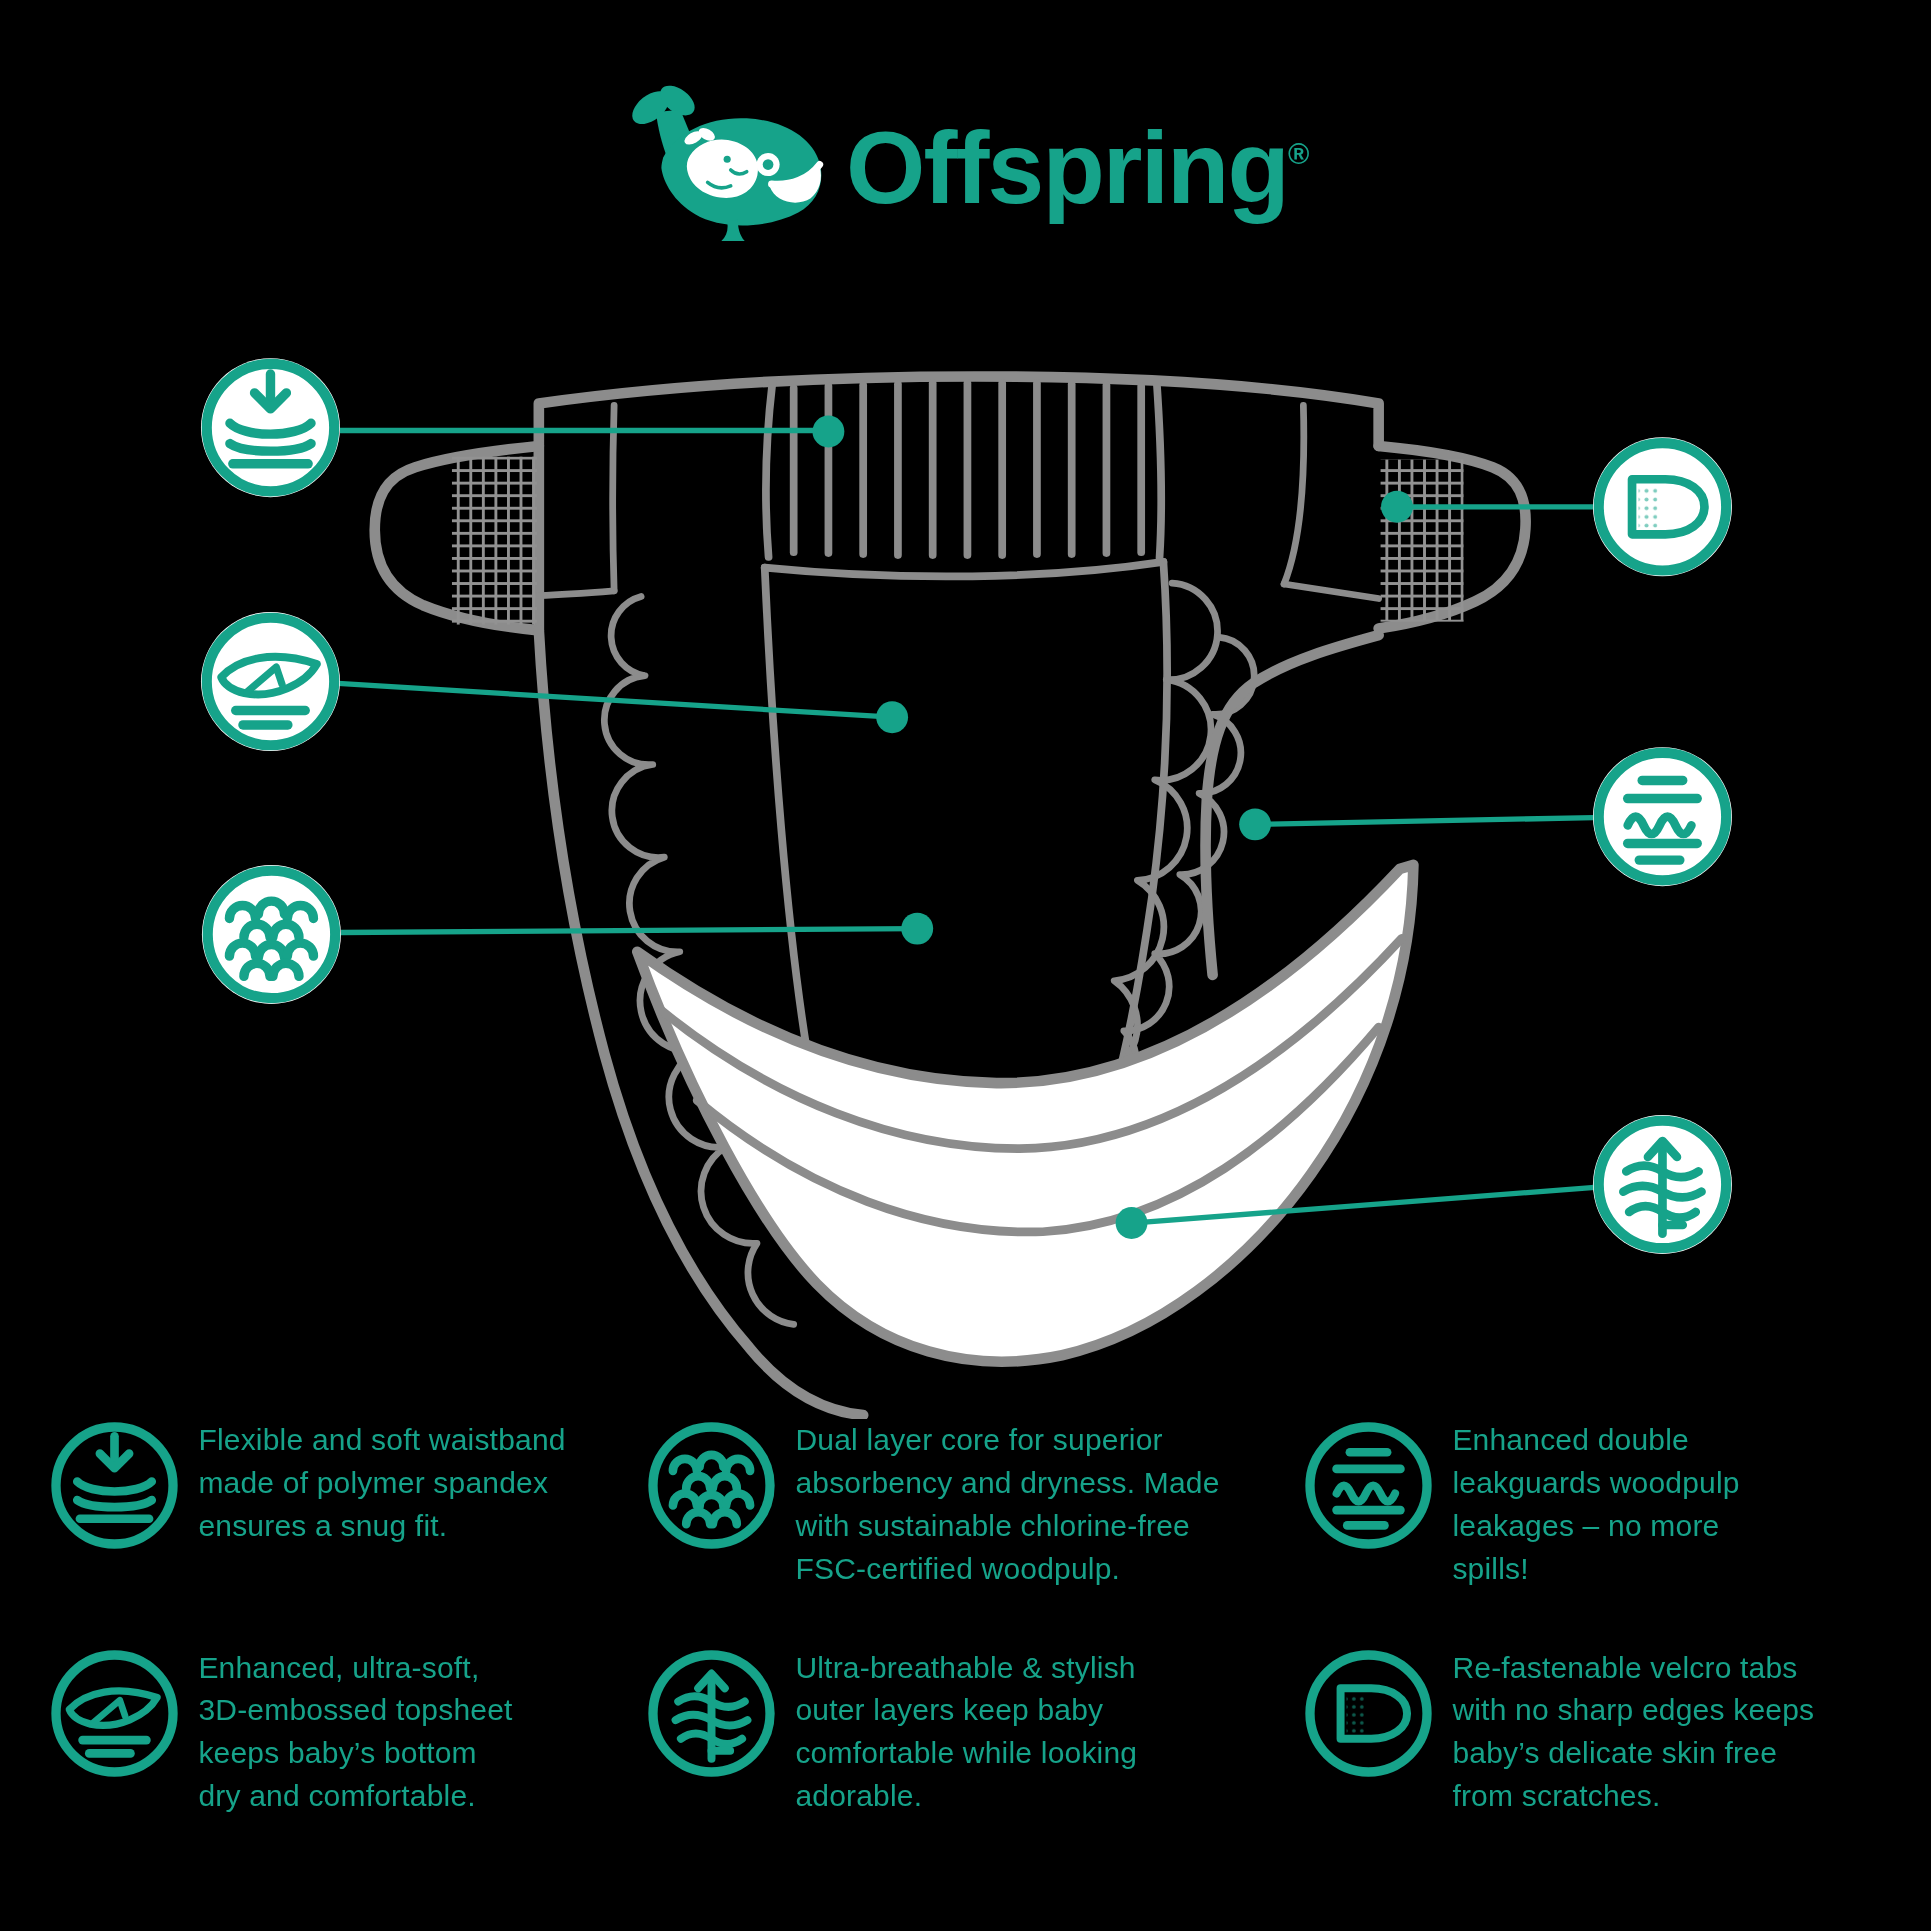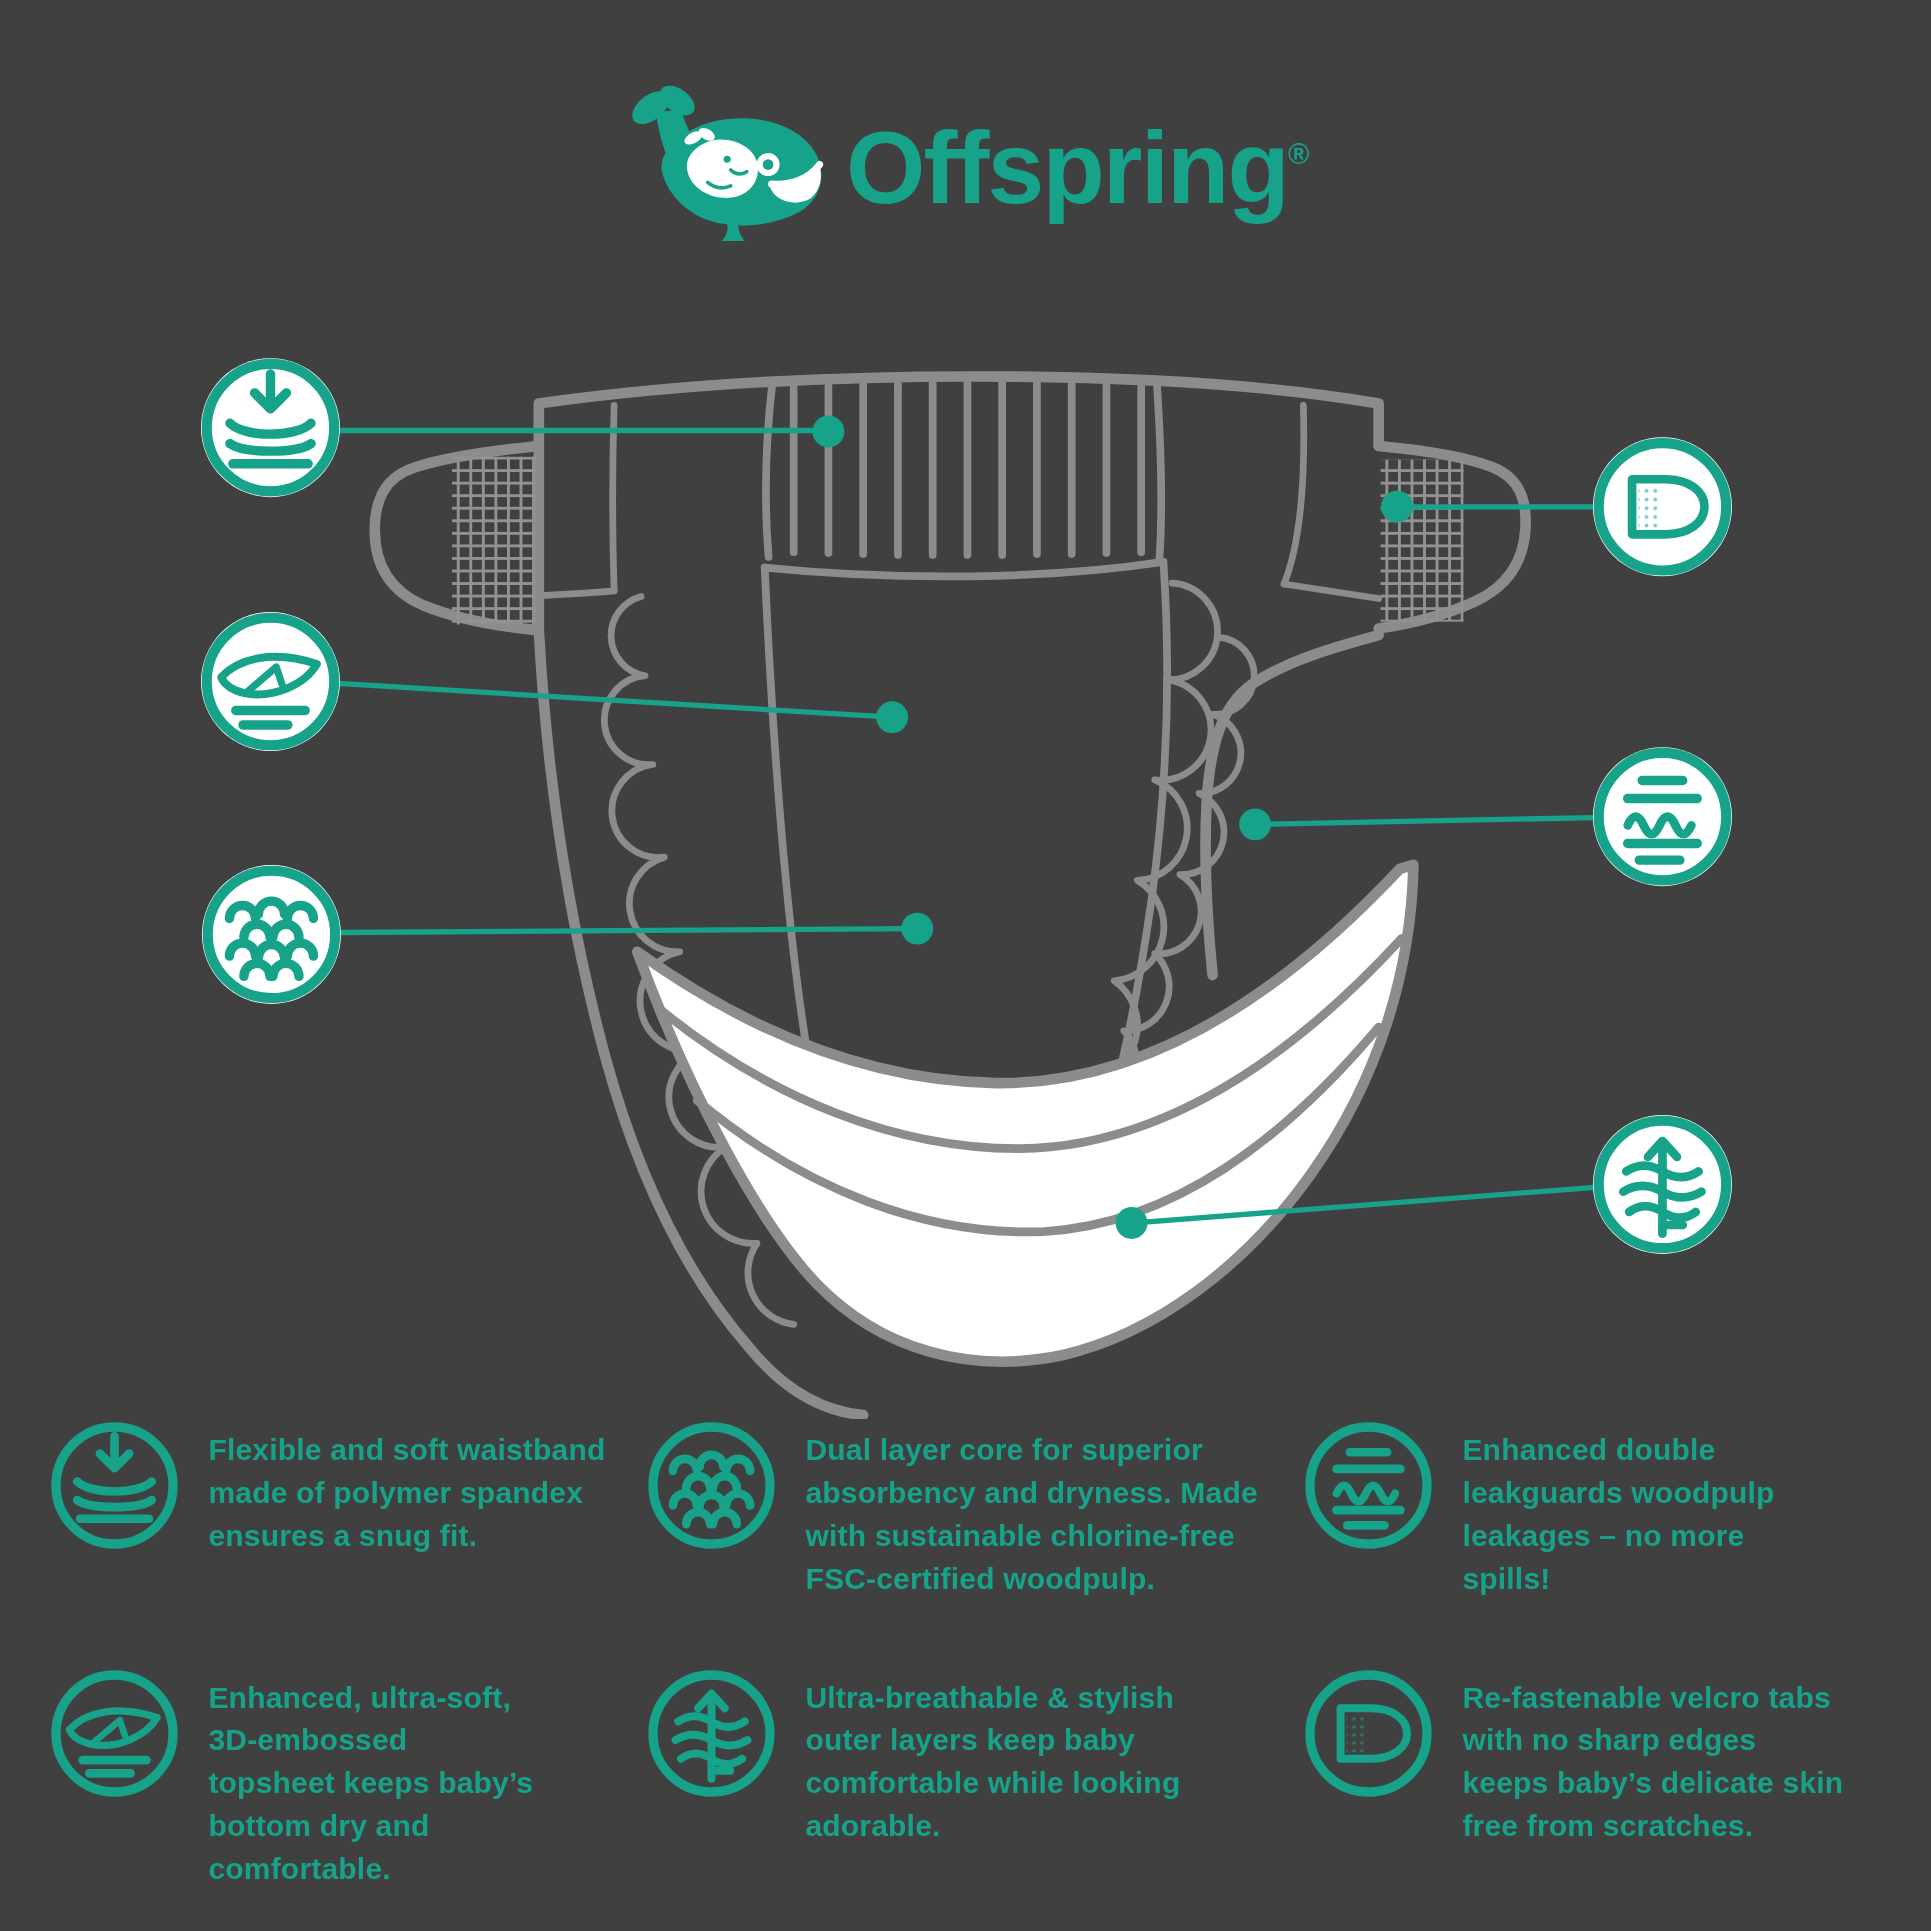--- a/index.html
+++ b/index.html
@@ -1,31 +1,31 @@
 <!DOCTYPE html>
 <html><head>
 <meta charset="utf-8">
 <style>
   html,body{margin:0;padding:0;background:#ffffff;}
-  #page{position:relative;width:1931px;height:1931px;background:#404040;overflow:hidden;
+  #page{position:relative;width:1931px;height:1931px;background:#000000;overflow:hidden;
         font-family:"Liberation Sans",sans-serif;}
   
   .logo{position:absolute;top:81px;left:0;width:100%;display:flex;justify-content:center;
         align-items:center;gap:19.3px;}
   .logo-text{font-size:102px;font-weight:700;letter-spacing:-1.9px;color:#16A38A;line-height:1;
              padding-top:13.5px;}
   .logo-text sup{font-size:29px;font-weight:700;vertical-align:39px;letter-spacing:0;}
   
   .diagram{position:absolute;top:0;left:0;}
   
   .features{position:absolute;top:1419px;left:0;width:1931px;display:grid;
             grid-template-columns:597px 657px 628px;row-gap:56px;padding-left:48px;box-sizing:border-box;}
   .feature{display:flex;align-items:flex-start;gap:17.4px;}
   .f-icon{width:133px;height:133px;flex:0 0 auto;}
-  .feature p{margin:10px;font-size:30px;line-height:1.43;color:#16A38A;letter-spacing:0.2px;font-weight:bold;}
+  .feature p{margin:0;font-size:30px;line-height:1.43;color:#16A38A;letter-spacing:0.2px;}
   .feature.f1 p{max-width:406px;}
   .feature.f2 p{max-width:468px;}
   .feature.f3 p{max-width:340px;}
   .feature.f4 p{max-width:328px;}
   .feature.f5 p{max-width:386px;}
   .feature.f6 p{max-width:381px;}
 </style>
 </head>
 <body>
 

